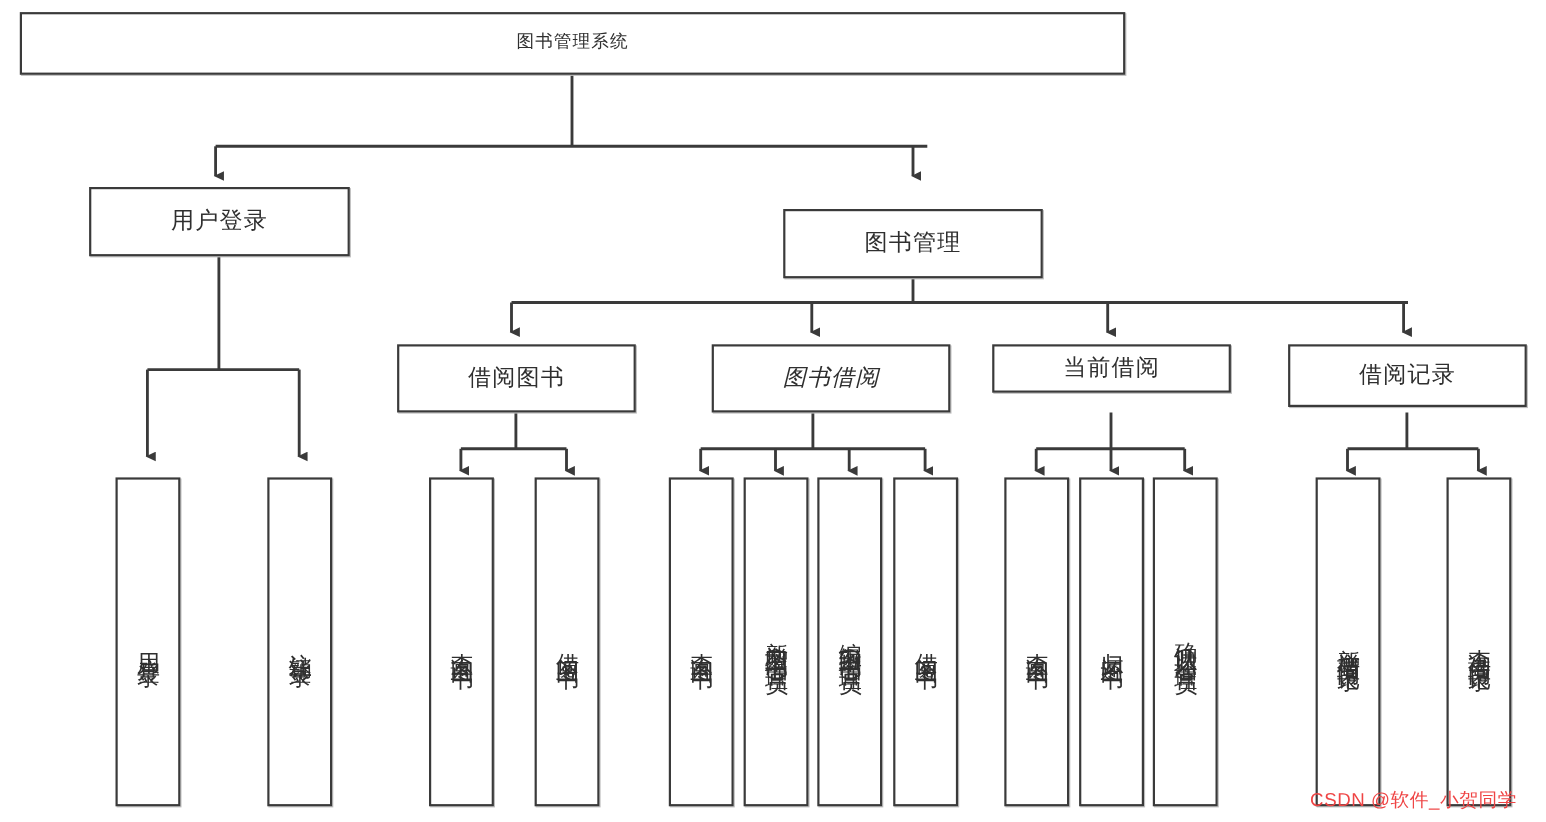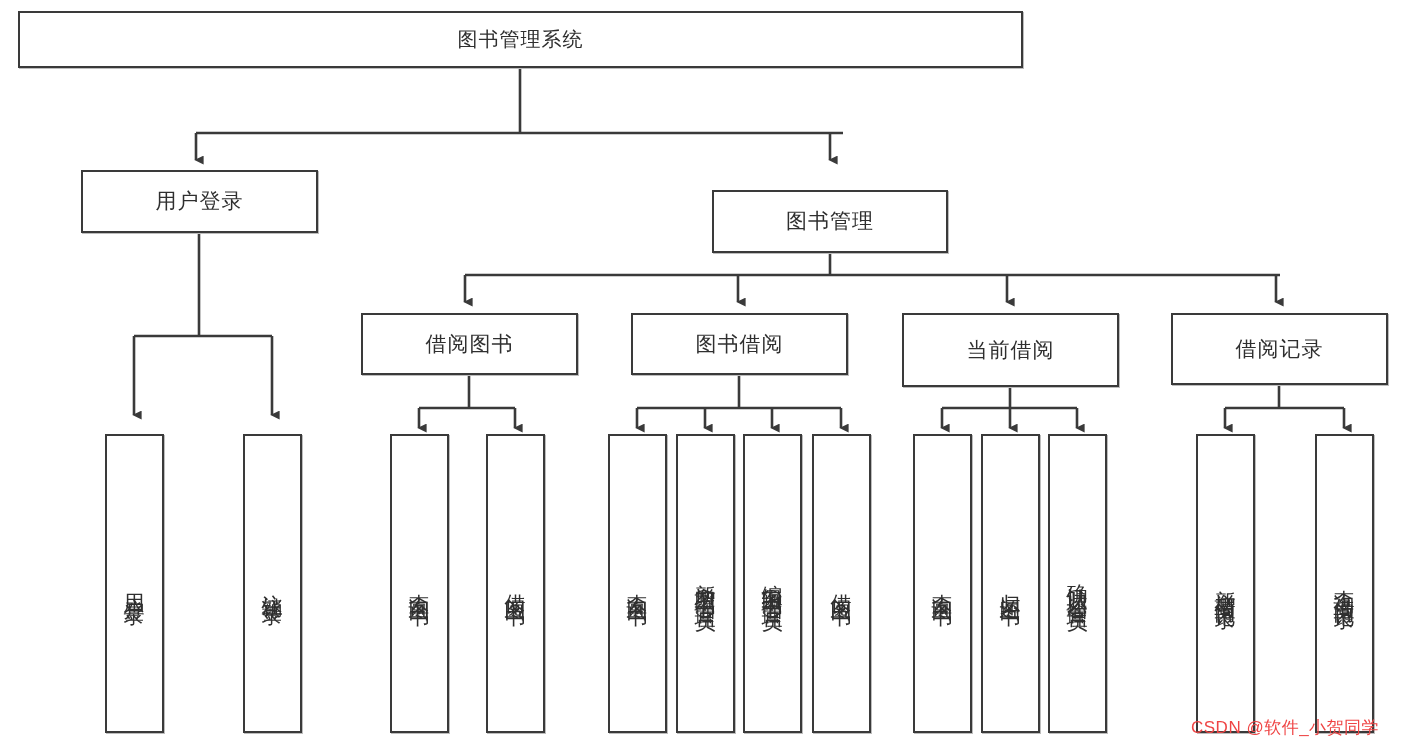--- a/index.html
+++ b/index.html
@@ -36,21 +36,21 @@
   .node .lbl{
     line-height:1.15;
     white-space:pre;
   }
   
   .node.h .lbl{
     font-size:21px;
     letter-spacing:1px;
   }
   .node.root .lbl{
-    font-size:20px;
+    font-size:16px;
     letter-spacing:1px;
   }
   
   .node.v{
     align-items:center;
     justify-content:center;
     padding-top:2px;
   }
   .node.v .lbl{
     writing-mode:vertical-rl;
@@ -132,27 +132,27 @@
   <div class="node h shadow" style="left:81px;top:170px;width:237px;height:63px;">
     <span class="lbl">用户登录</span>
   </div>
   <div class="node h shadow" style="left:712px;top:170px;width:236px;height:63px;margin-top:20px;">
     <span class="lbl">图书管理</span>
   </div>
 
   <div class="node h shadow" style="left:361px;top:313px;width:217px;height:62px;">
     <span class="lbl">借阅图书</span>
   </div>
-  <div class="node h shadow" style="left:631px;top:313px;width:217px;height:62px;">
+  <div class="node h shadow" style="left:647px;top:313px;width:217px;height:62px;font-style:italic;">
     <span class="lbl">图书借阅</span>
   </div>
-  <div class="node h shadow" style="left:902px;top:313px;width:217px;height:74px;">
+  <div class="node h shadow" style="left:902px;top:313px;width:217px;height:44px;">
     <span class="lbl">当前借阅</span>
   </div>
-  <div class="node h shadow" style="left:1171px;top:313px;width:217px;height:72px;">
+  <div class="node h shadow" style="left:1171px;top:313px;width:217px;height:57px;">
     <span class="lbl">借阅记录</span>
   </div>
 
   <div class="node v shadow" style="left:105px;top:434px;width:59px;height:299px;">
     <span class="lbl">用户登录</span>
   </div>
   <div class="node v shadow" style="left:243px;top:434px;width:59px;height:299px;">
     <span class="lbl">注销登录</span>
   </div>
 

